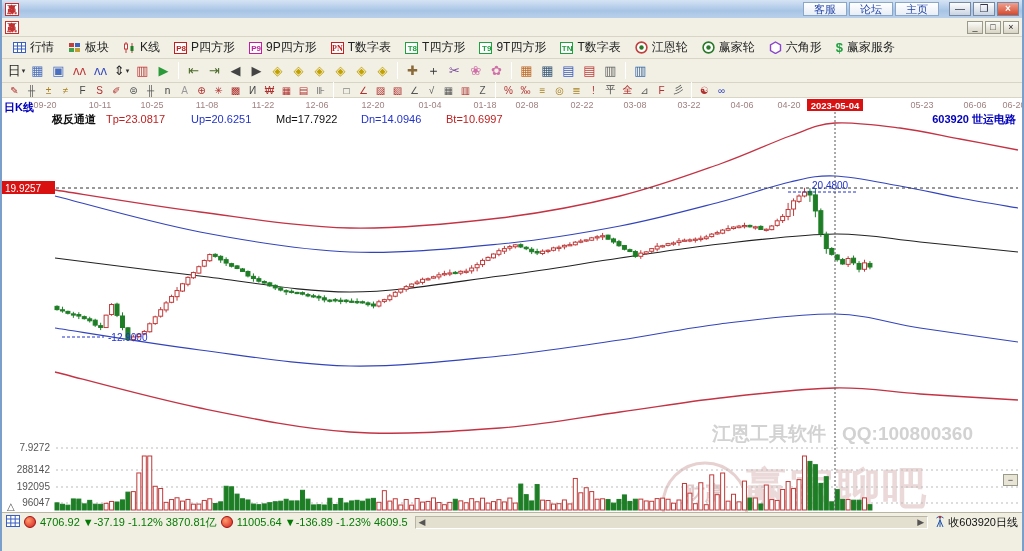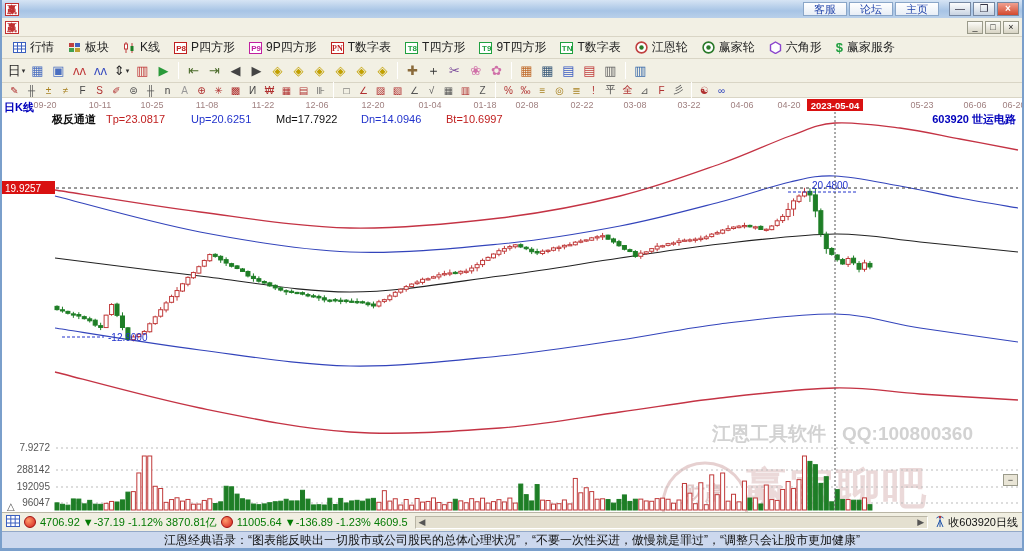--- a/index.html
+++ b/index.html
@@ -769,14 +769,13 @@
     </div>
     <span id="sb-right">
       <span id="tower-icon"><svg width="10" height="12">
             <path d="M5 2v10M2 12l3-7 3 7M1.5 3a5 5 0 0 1 7 0" stroke="#2255aa" fill="none"></path>
             <circle cx="5" cy="2" r="1.2" fill="#c03030"></circle>
           </svg></span>
       <span>收603920日线</span>
     </span>
   </div>
 
-  <div id="quoteline">江恩经典语录：“图表能反映出一切股市或公司股民的总体心理状况”，“不要一次性买进，傲慢就是罪过”，“调整只会让股市更加健康”</div>
 </div>
 
 </body></html>

